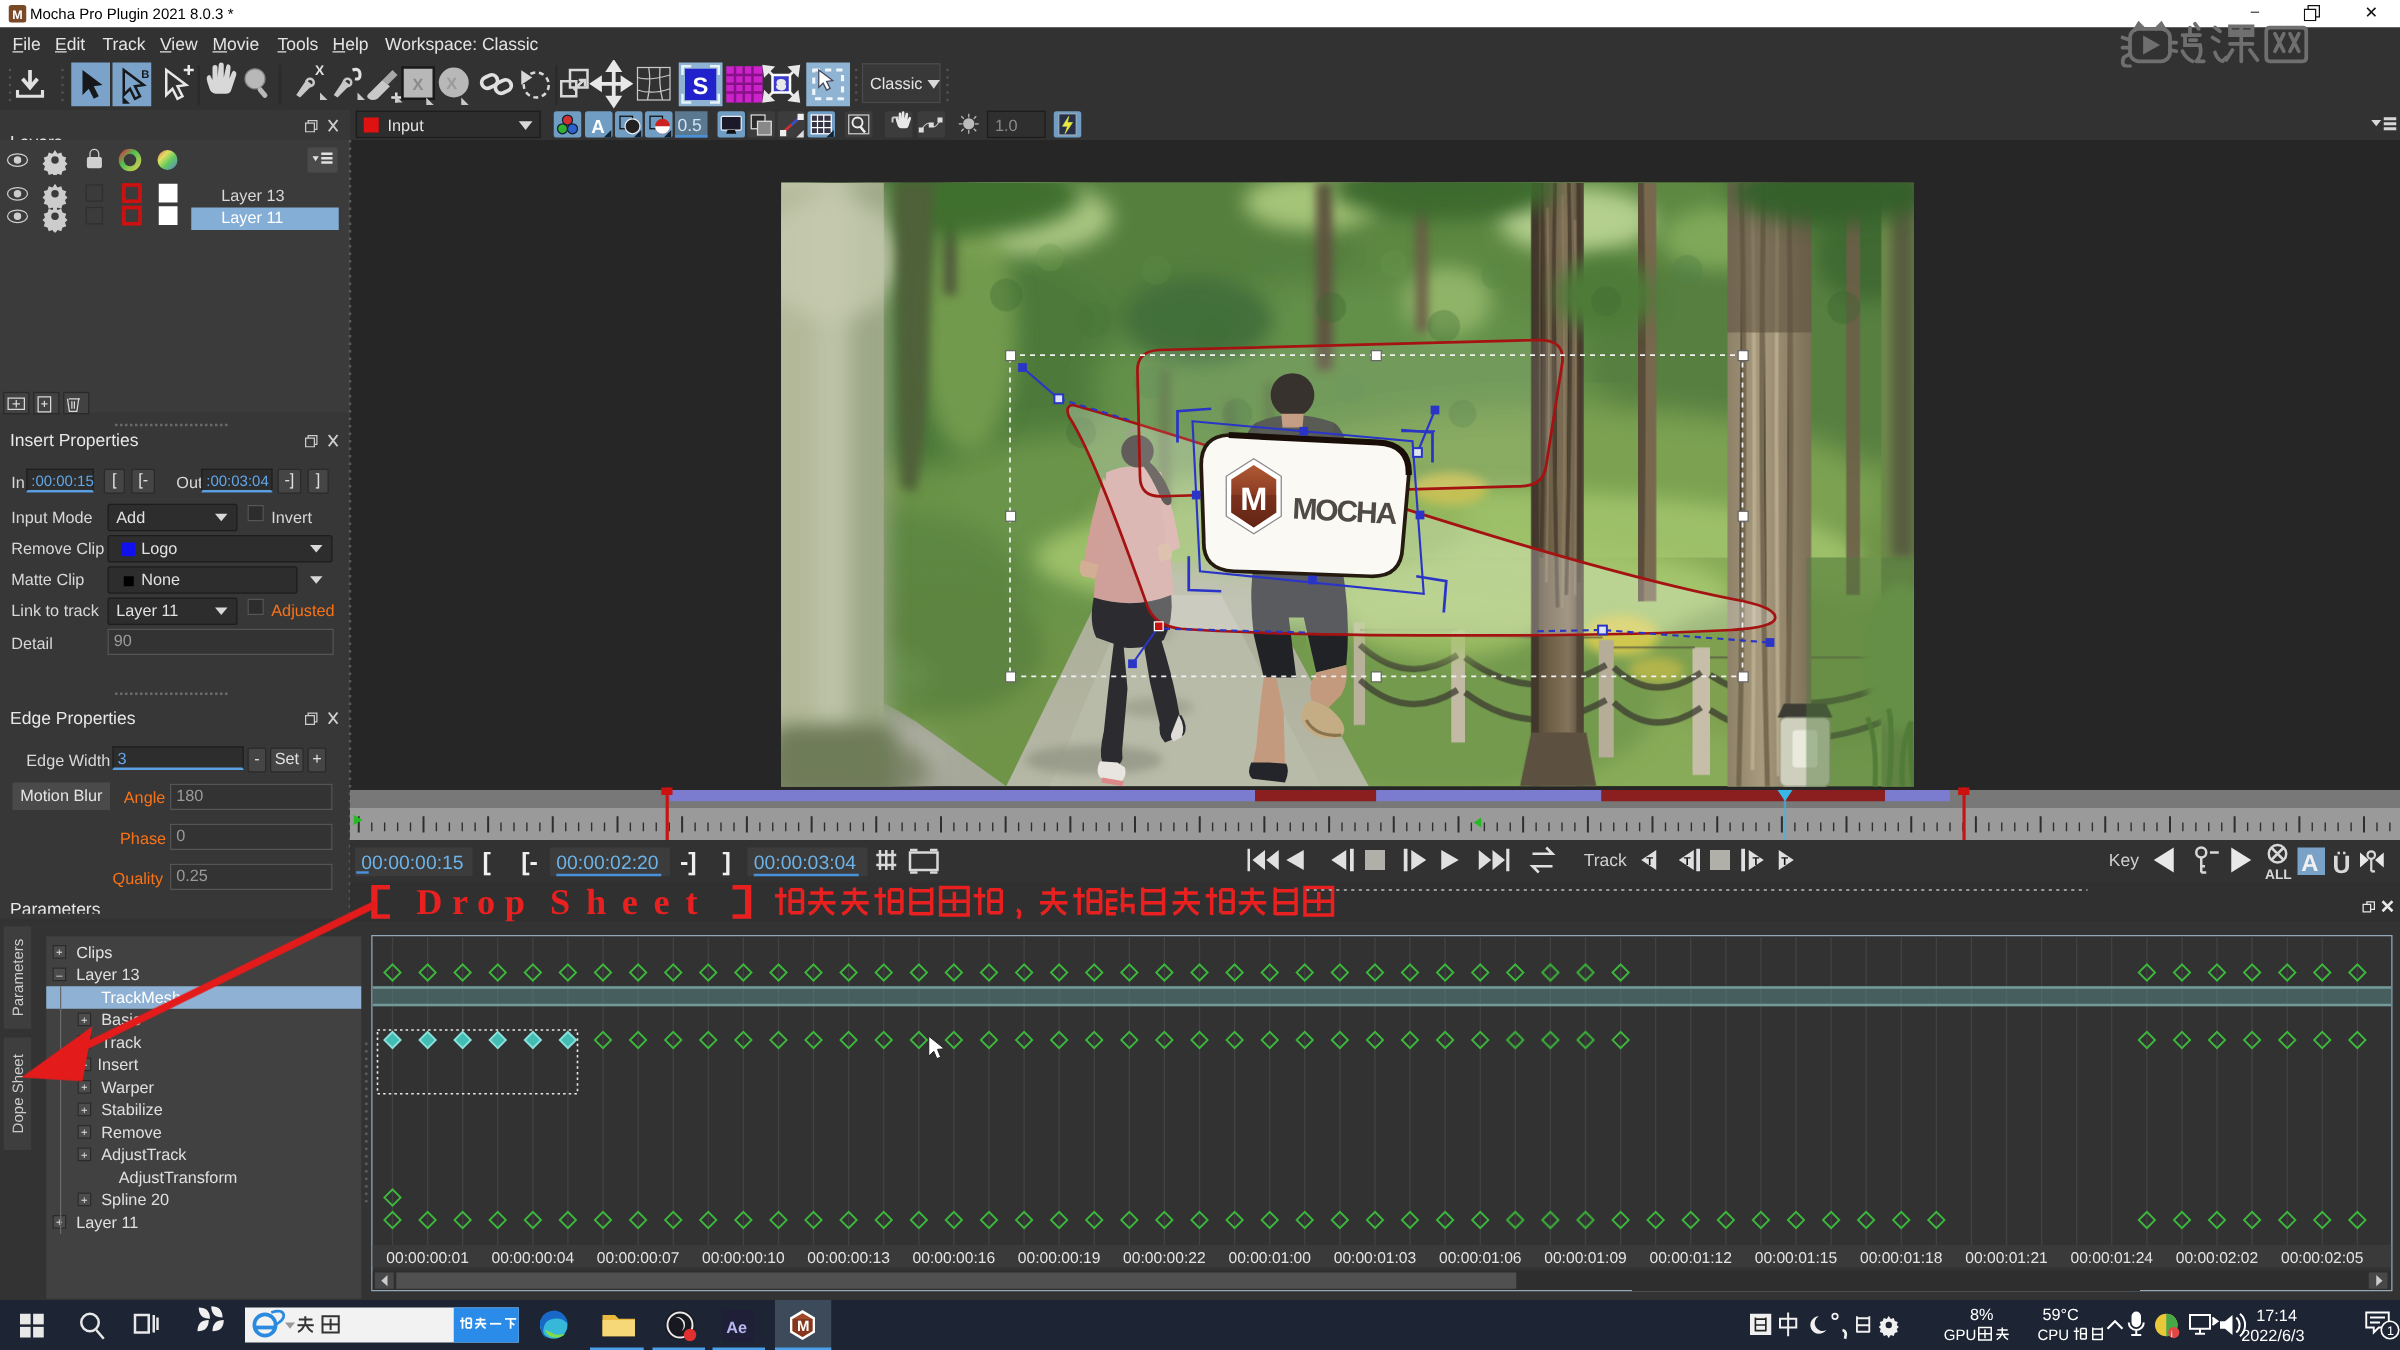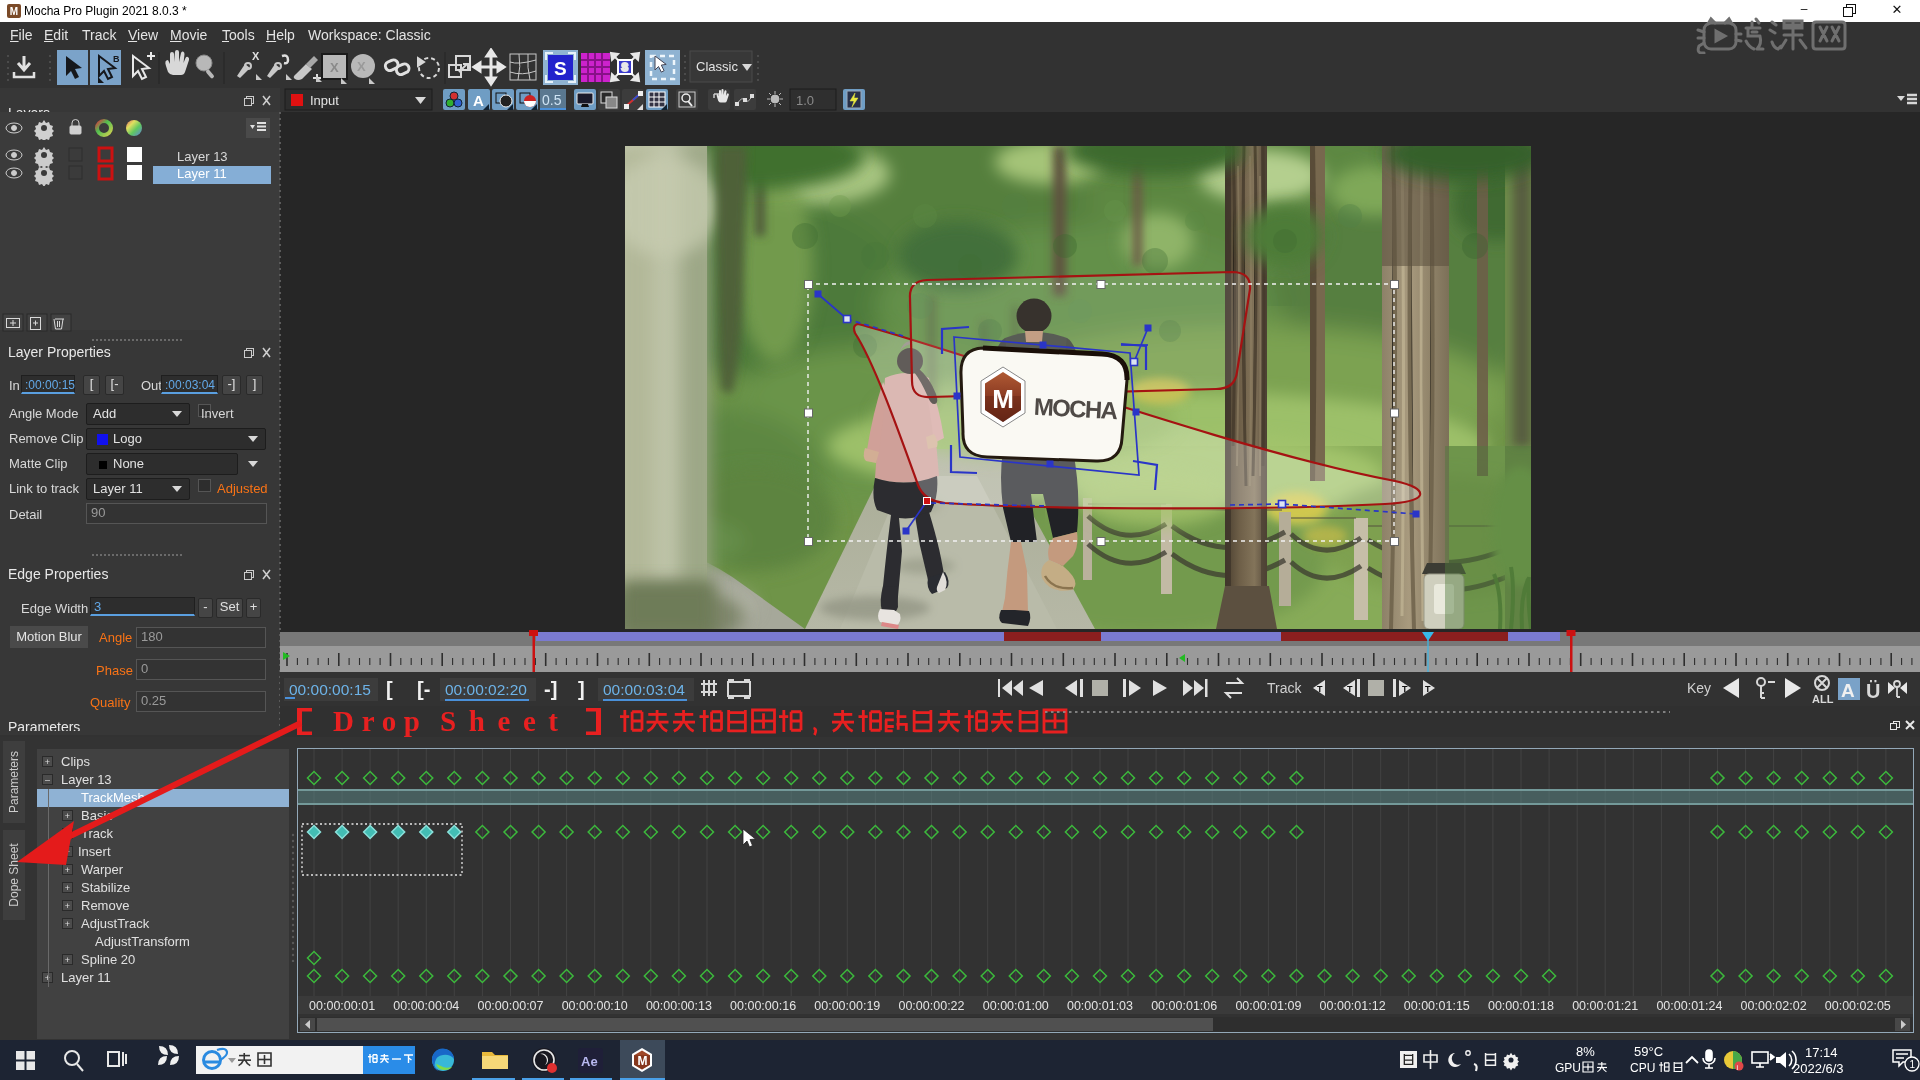--- a/index.html
+++ b/index.html
@@ -708,40 +708,40 @@
   <g stroke="#d8d8d8" fill="none">
           <rect x="28.5" y="5.5" width="10" height="12"></rect>
           <path d="M31 11 h5 M33.5 8.5 v5"></path>
         </g>
   <g stroke="#d8d8d8" fill="none">
           <path d="M53 7 h9 M52 7 l1.5 10 h6 l1.5-10 M55.5 9v6 M57.5 9v6"></path>
         </g>
  </svg>
  <div class="abs" style="left:92px;top:251px;width:90px;height:1px;border-top:2px dotted #6a6a6a"></div>
 
- <span class="ptitle" style="left:8px;top:256px">Layer Properties</span>
+ <span class="ptitle" style="left:8px;top:256px">Insert Properties</span>
  <svg class="abs" style="left:243px;top:258px" width="30" height="12">
         <rect x="3.5" y="2.5" width="7" height="7" fill="none" stroke="#ccc"></rect>
         <rect x="1.5" y="4.5" width="7" height="7" fill="#373737" stroke="#ccc"></rect>
         <path d="M20 2 L27 11 M27 2 L20 11" stroke="#ccc" stroke-width="1.6"></path>
       </svg>
  <span class="lbl" style="left:9px;top:290px">In</span>
  <div class="field" style="left:21px;top:287px;width:54px;border-bottom:2px solid #5a9fe0;font-size:12px;padding-top:2px">:00:00:15</div>
  <div class="btn" style="left:83px;top:287px;width:17px">[</div>
  <div class="btn" style="left:105px;top:287px;width:19px">[-</div>
  <span class="lbl" style="left:141px;top:290px">Out</span>
  <div class="field" style="left:161px;top:287px;width:57px;border-bottom:2px solid #5a9fe0;font-size:12px;padding-top:2px">:00:03:04</div>
  <div class="btn" style="left:222px;top:287px;width:19px">-]</div>
  <div class="btn" style="left:246px;top:287px;width:17px">]</div>
 
- <span class="lbl" style="left:9px;top:318px">Angle Mode</span>
+ <span class="lbl" style="left:9px;top:318px">Input Mode</span>
  <div class="drop" style="left:86px;top:315px;width:104px"><span style="margin-left:6px;line-height:20px">Add</span></div>
  <div class="caret" style="left:172px;top:323px"></div>
  <div class="chk" style="left:198px;top:316px"></div>
- <span class="lbl" style="left:201px;top:318px">Invert</span>
+ <span class="lbl" style="left:217px;top:318px">Invert</span>
 
  <span class="lbl" style="left:9px;top:343px">Remove Clip</span>
  <div class="drop" style="left:86px;top:340px;width:180px"><span style="position:absolute;left:10px;top:5px;width:11px;height:11px;background:#1111ee"></span><span style="margin-left:26px;line-height:20px">Logo</span></div>
  <div class="caret" style="left:248px;top:348px"></div>
 
  <span class="lbl" style="left:9px;top:368px">Matte Clip</span>
  <div class="drop" style="left:86px;top:365px;width:152px"><span style="position:absolute;left:12px;top:7px;width:8px;height:8px;background:#000"></span><span style="margin-left:26px;line-height:20px">None</span></div>
  <div class="caret" style="left:248px;top:373px"></div>
 
  <span class="lbl" style="left:9px;top:393px">Link to track</span>

